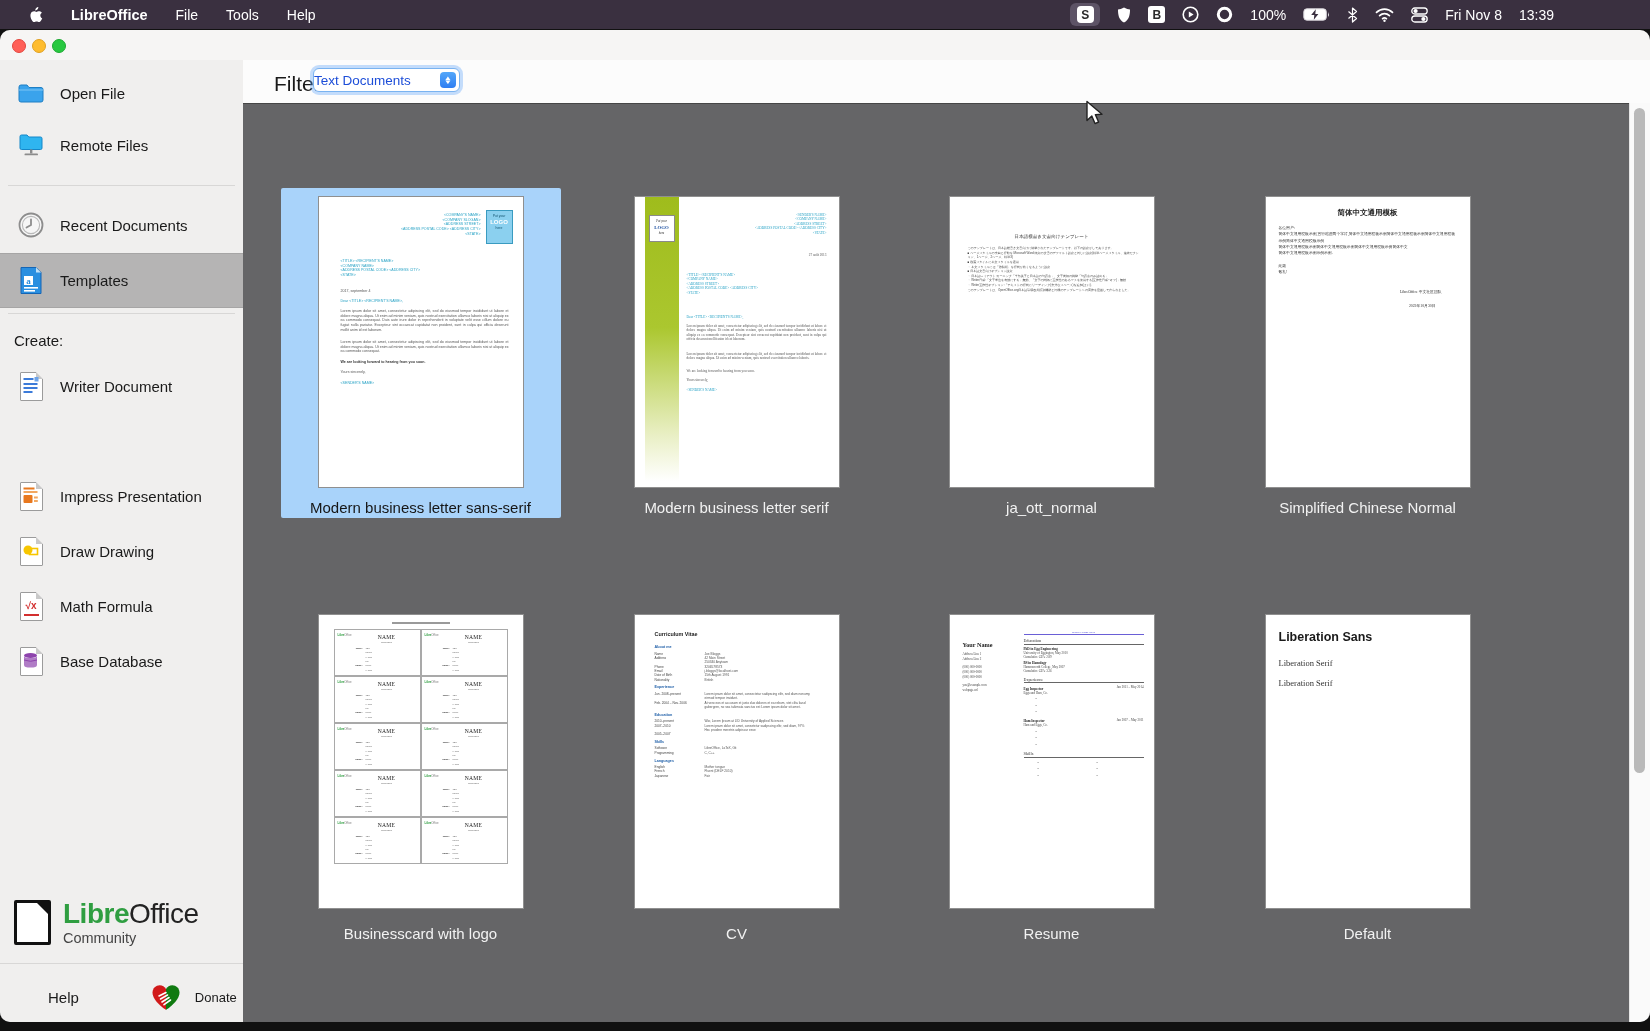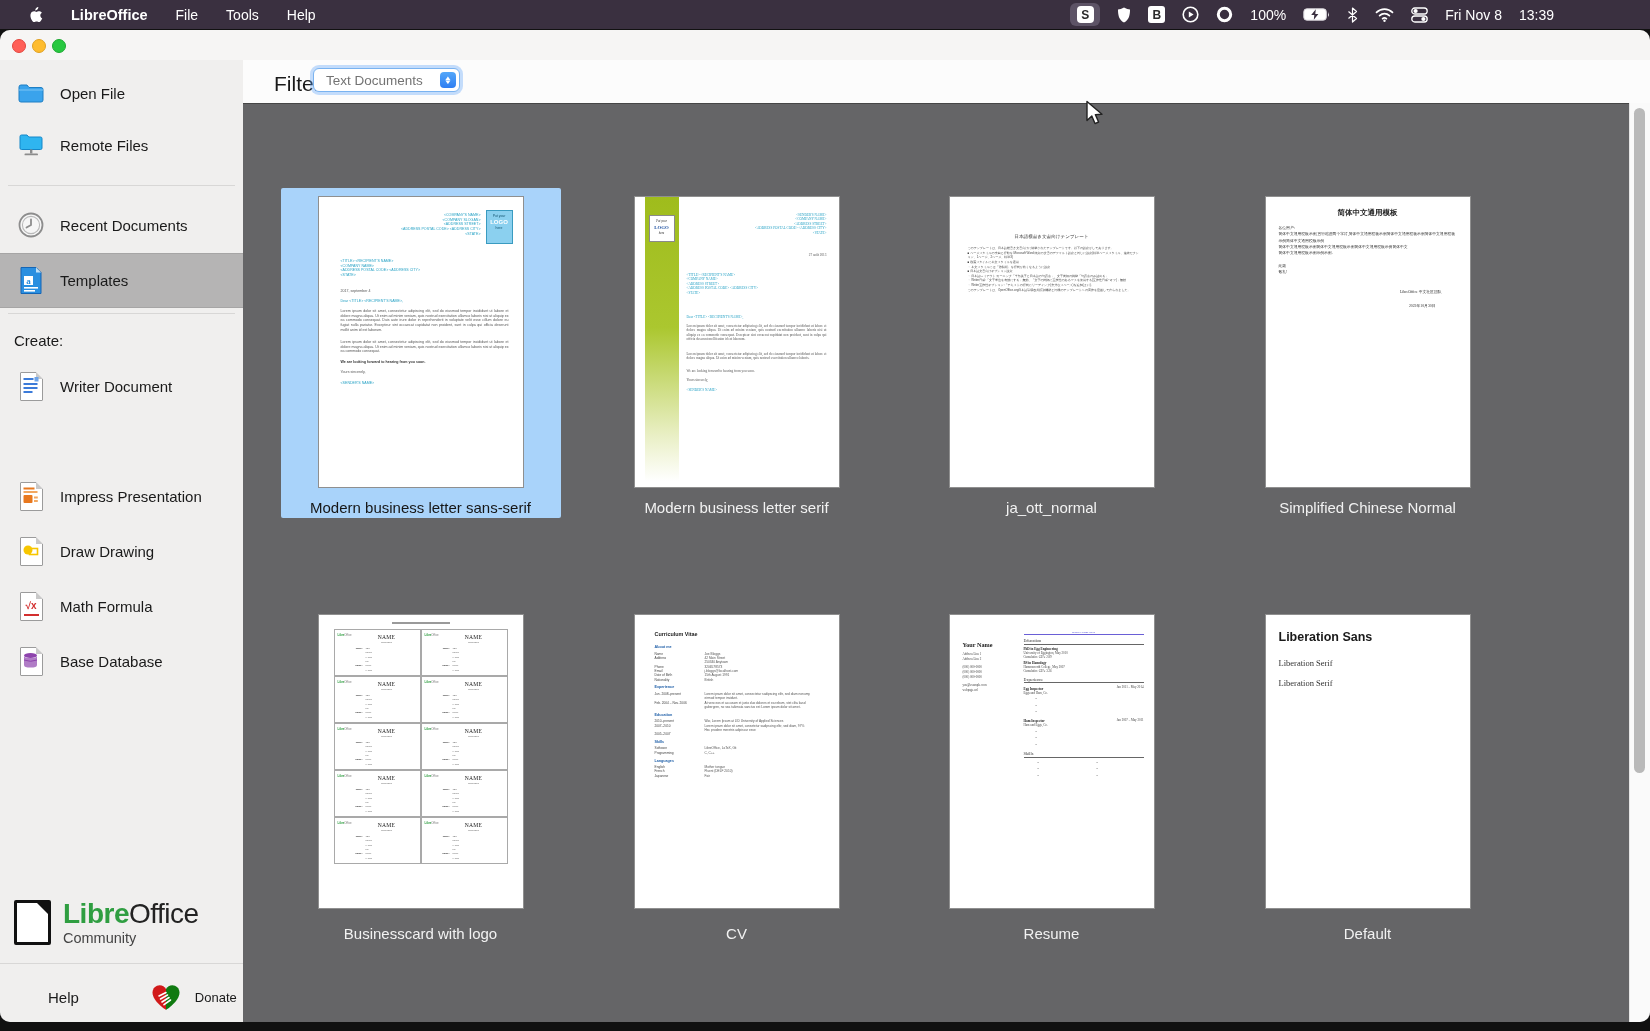--- a/index.html
+++ b/index.html
@@ -49,21 +49,21 @@
   .sfooter-divider{position:absolute;left:0;right:0;top:903px;height:1px;background:#d8d7d6}
   .sfooter{position:absolute;left:0;right:0;top:917px;height:40px;display:flex;align-items:center}
   .f-help{margin-left:48px;font-size:15px;color:#1a1a1a}
   .f-donate{margin-left:72px;display:flex;align-items:center;gap:14px;font-size:13px;color:#1a1a1a}
   
   .filterrow{position:absolute;left:243px;right:0;top:30px;height:43px;background:#fcfcfc}
   .f-label{position:absolute;left:31px;top:12px;font-size:21px;color:#1a1a1a}
   .f-select{position:absolute;left:70px;top:8px;width:147px;height:24px;background:#fff;
     border:1px solid #7ab3f0;border-radius:6px;box-shadow:0 0 0 3px rgba(90,160,250,.35);
     display:flex;align-items:center;box-sizing:border-box}
-  .f-select .val{flex:1;font-size:13.5px;color:#737373;padding-left:12px;white-space:nowrap}
+  .f-select .val{flex:1;font-size:13.5px;color:#1d4ed8;padding-left:0;white-space:nowrap}
   .f-stepper{width:16px;height:16px;margin-right:3px;border-radius:4px;flex:none;
     background:linear-gradient(#53a7f9,#2e7ef2);color:#fff;display:flex;flex-direction:column;
     align-items:center;justify-content:center;line-height:4px}
   .f-stepper span{font-size:6px;transform:scaleX(1.4)}
   
   .content{position:absolute;left:243px;top:73px;right:20px;bottom:0;background:#656567;
     border-top:1px solid #464646;overflow:hidden}
   .cell{position:absolute;width:315px}
   .cell.r1{top:84px;height:333px}
   .cell.r2{top:502px;height:345px}

